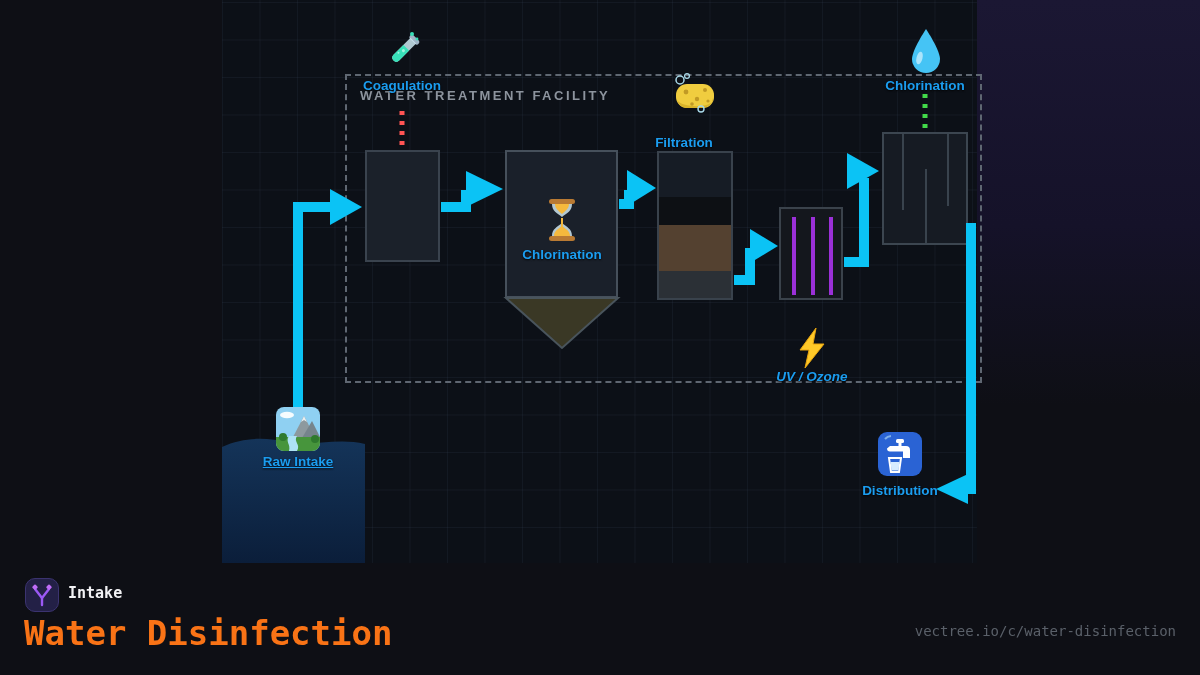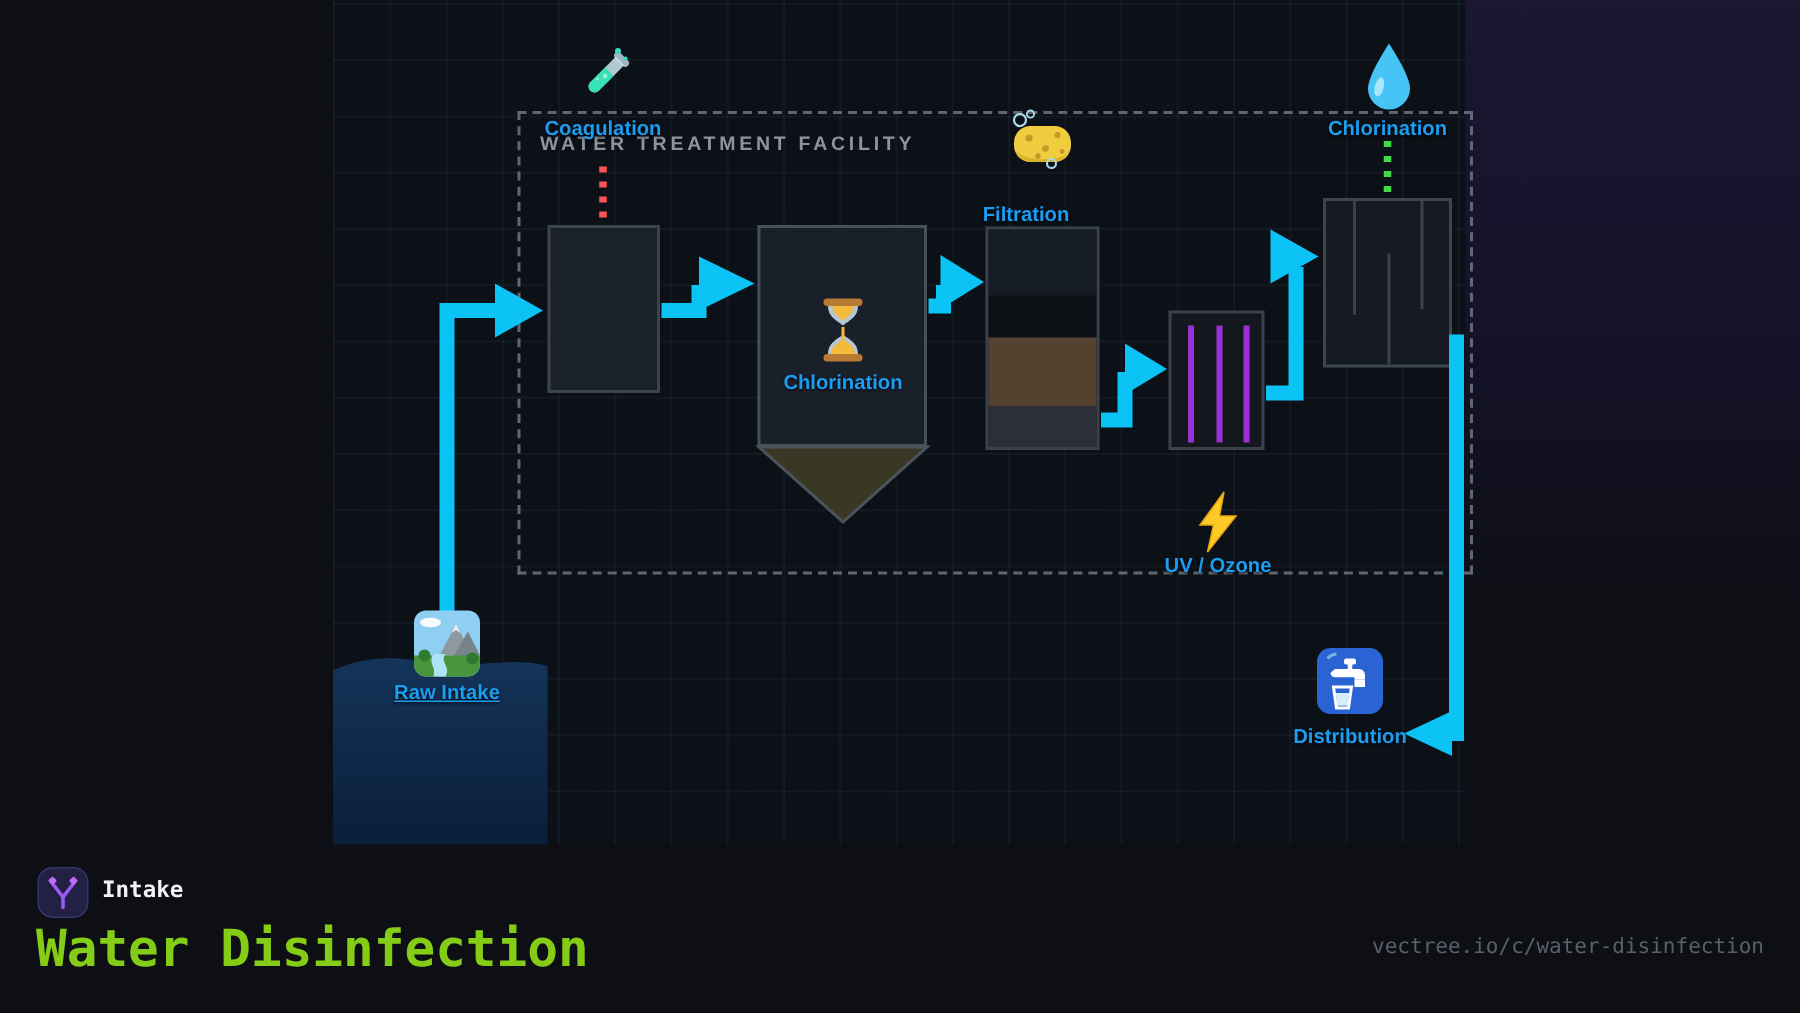--- a/index.html
+++ b/index.html
@@ -35,21 +35,21 @@
   .icon{position:absolute;}
   .node-label{position:absolute;transform:translateX(-50%);
     font-size:13.5px;font-weight:bold;color:#1b9df0;white-space:nowrap;
     text-shadow:0 1px 2px rgba(0,0,0,0.85);}
 
   .logo{position:absolute;left:25px;top:578px;width:34px;height:34px;border-radius:10px;
     background:#232046;border:1px solid #3b3370;box-sizing:border-box;}
   .brand-name{position:absolute;left:68px;top:584px;font-family:"DejaVu Sans Mono",monospace;
     font-size:15px;font-weight:bold;color:#f2f2f5;}
   .page-title{position:absolute;left:24px;top:613px;font-family:"DejaVu Sans Mono",monospace;
-    font-size:34px;font-weight:bold;color:#84cc16;white-space:nowrap;}
+    font-size:34px;font-weight:bold;color:#f97316;white-space:nowrap;}
   .page-url{position:absolute;right:24px;top:623px;font-family:"DejaVu Sans Mono",monospace;
     font-size:14px;color:#5a6069;}
 </style>
 </head>
 <body>
 
 <div id="app">
 
   <div class="canvas"></div>
   <div class="purple-glow"></div>
@@ -192,21 +192,21 @@
       <rect x="26" y="22" width="7" height="5" fill="#ffffff"></rect>
       <path d="M12,27 h12 l-2,14 h-8 Z" fill="none" stroke="#ffffff" stroke-width="2"></path>
       <polygon points="13.5,31 22.5,31 21.5,39.5 14.5,39.5" fill="#d6ecff"></polygon>
     </svg>
   </div>
 
   <div class="node-label" style="left:298px;top:454px;text-decoration:underline;">Raw Intake</div>
   <div class="node-label" style="left:402px;top:78px;">Coagulation</div>
   <div class="node-label" style="left:562px;top:247px;">Chlorination</div>
   <div class="node-label" style="left:684px;top:115px;margin-top:20px;">Filtration</div>
-  <div class="node-label" style="left:812px;top:369px;">UV / Ozone</div>
+  <div class="node-label" style="left:812px;top:369px;font-style:italic;">UV / Ozone</div>
   <div class="node-label" style="left:925px;top:78px;">Chlorination</div>
   <div class="node-label" style="left:900px;top:483px;">Distribution</div>
 
   <div class="logo">
     <svg width="32" height="32" viewBox="0 0 32 32">
       <polyline points="9,10 16,19 23,10" fill="none" stroke="#9b59f5" stroke-width="2.4" stroke-linecap="round"></polyline>
       <line x1="16" y1="19" x2="16" y2="26" stroke="#9b59f5" stroke-width="2.4" stroke-linecap="round"></line>
       <rect x="6.8" y="6" width="4.4" height="4.4" rx="1" fill="#c06cf8" transform="rotate(45 9 8.2)"></rect>
       <rect x="20.8" y="6" width="4.4" height="4.4" rx="1" fill="#c06cf8" transform="rotate(45 23 8.2)"></rect>
     </svg>

